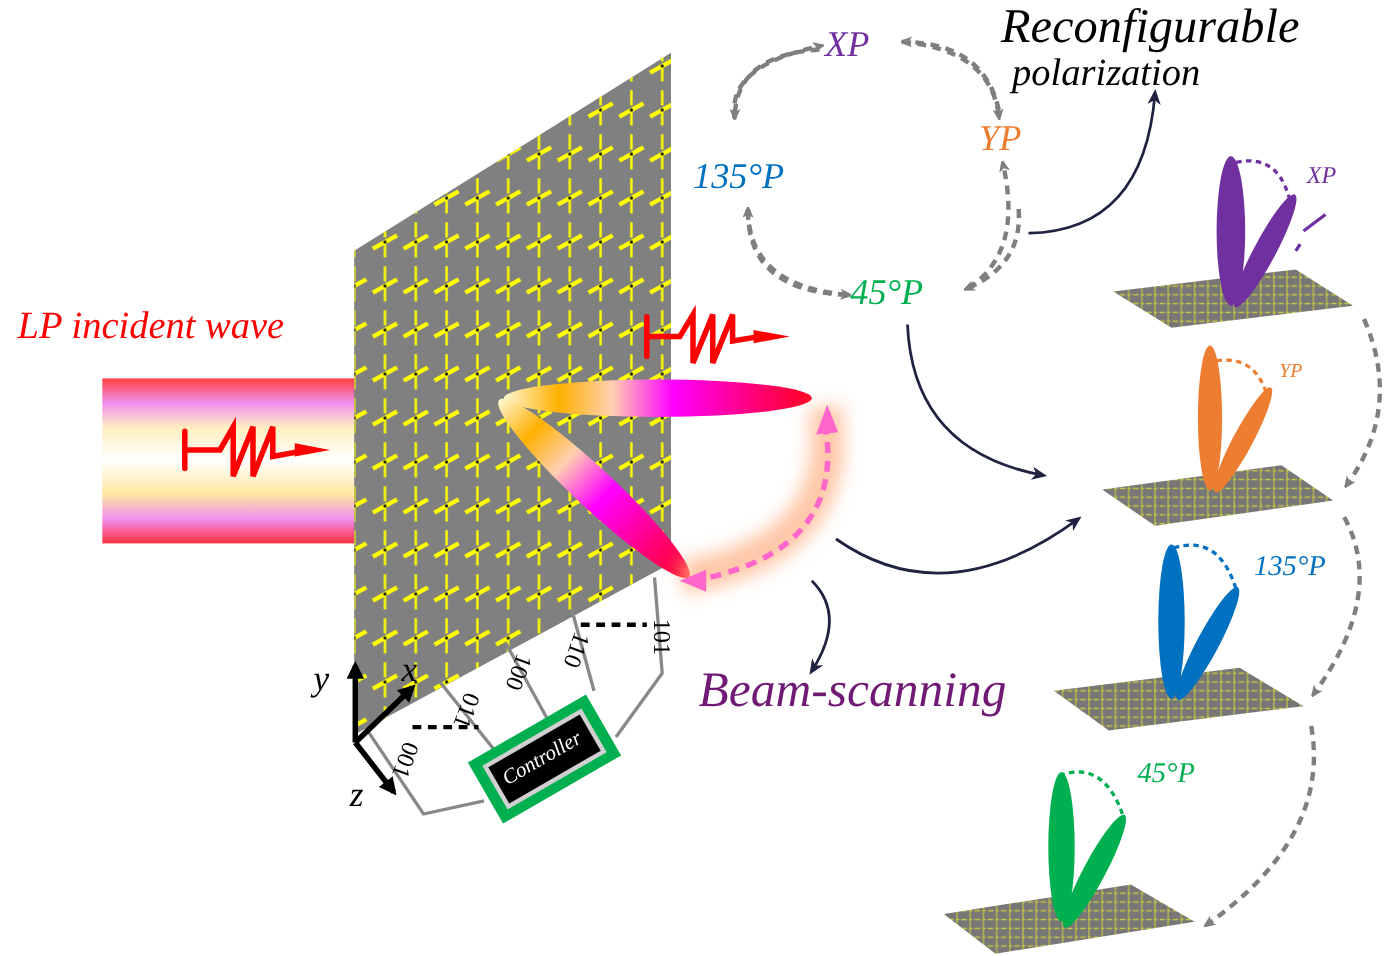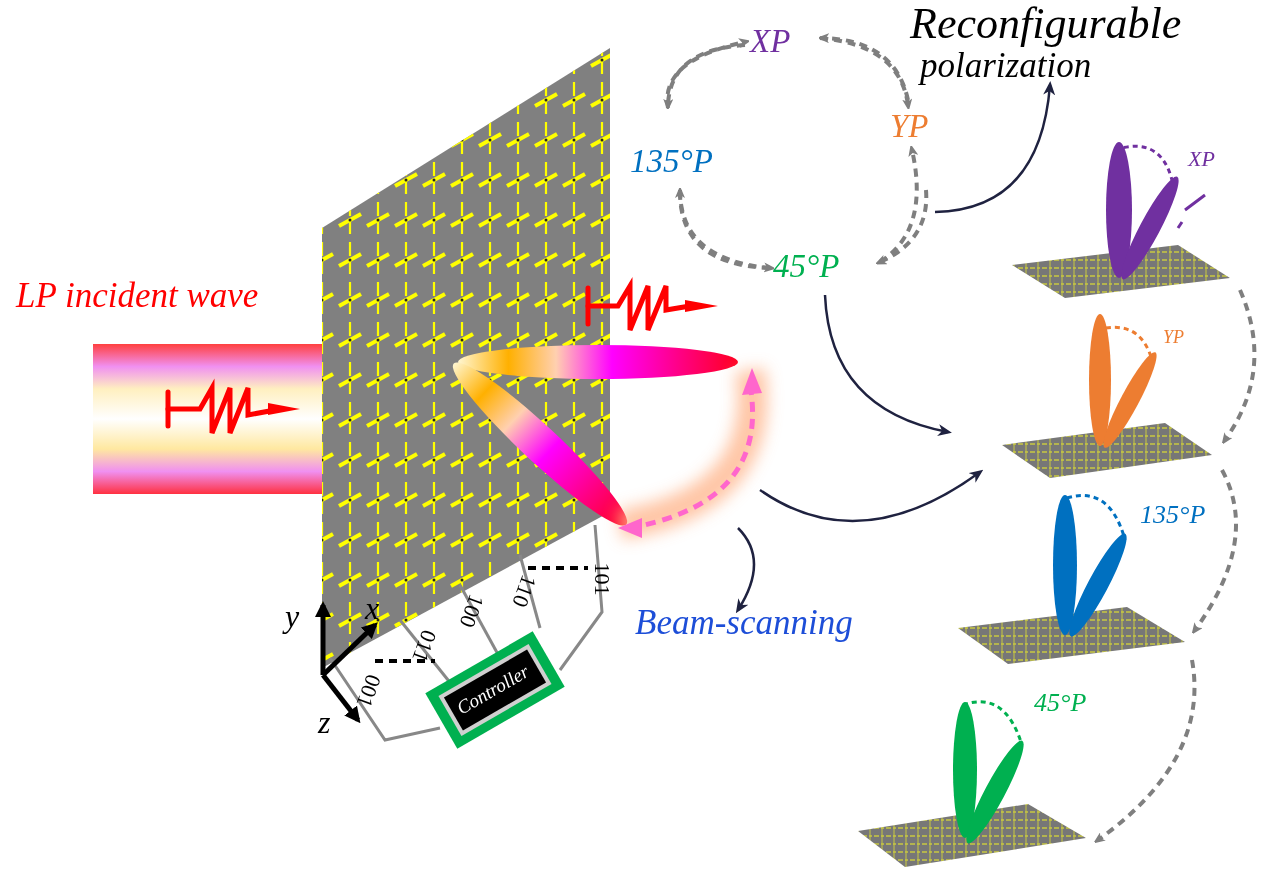--- a/index.html
+++ b/index.html
@@ -186,21 +186,21 @@
 <div class="lbl" style="left:2px;top:278px;font-size:35px;color:#ff0000;margin-left:14px;">LP incident wave</div>
 
 <div class="lbl" style="left:910px;top:2px;font-size:44px;color:#000;">Reconfigurable</div>
 <div class="lbl" style="left:920px;top:48px;font-size:35px;color:#000;">polarization</div>
 
 <div class="lbl" style="left:750px;top:25px;font-size:33px;color:#7030a0;">XP</div>
 <div class="lbl" style="left:890px;top:110px;font-size:33px;color:#ed7d31;">YP</div>
 <div class="lbl" style="left:773px;top:250px;font-size:33px;color:#00b050;">45°P</div>
 <div class="lbl" style="left:630px;top:145px;font-size:33px;color:#0070c0;">135°P</div>
 
-<div class="lbl" style="left:635px;top:605px;font-size:35px;color:#1d4ed8;">Beam-scanning</div>
+<div class="lbl" style="left:635px;top:605px;font-size:45px;color:#701a75;">Beam-scanning</div>
 
 <div class="lbl" style="left:285px;top:600px;font-size:32px;color:#000;">y</div>
 <div class="lbl" style="left:365px;top:592px;font-size:32px;color:#000;">x</div>
 <div class="lbl" style="left:318px;top:706px;font-size:32px;color:#000;">z</div>
 
 <div class="lbl controller-text" style="left:453px;top:680px;font-size:19px;color:#fff;transform:rotate(-30deg);transform-origin:center;">Controller</div>
 
 <div class="lbl" style="left:352px;top:680px;font-size:22px;color:#000;font-style:normal;transform:rotate(110deg);">001</div>
 <div class="lbl" style="left:408px;top:635px;font-size:22px;color:#000;font-style:normal;transform:rotate(110deg);">011</div>
 <div class="lbl" style="left:455px;top:600px;font-size:22px;color:#000;font-style:normal;transform:rotate(110deg);">100</div>

